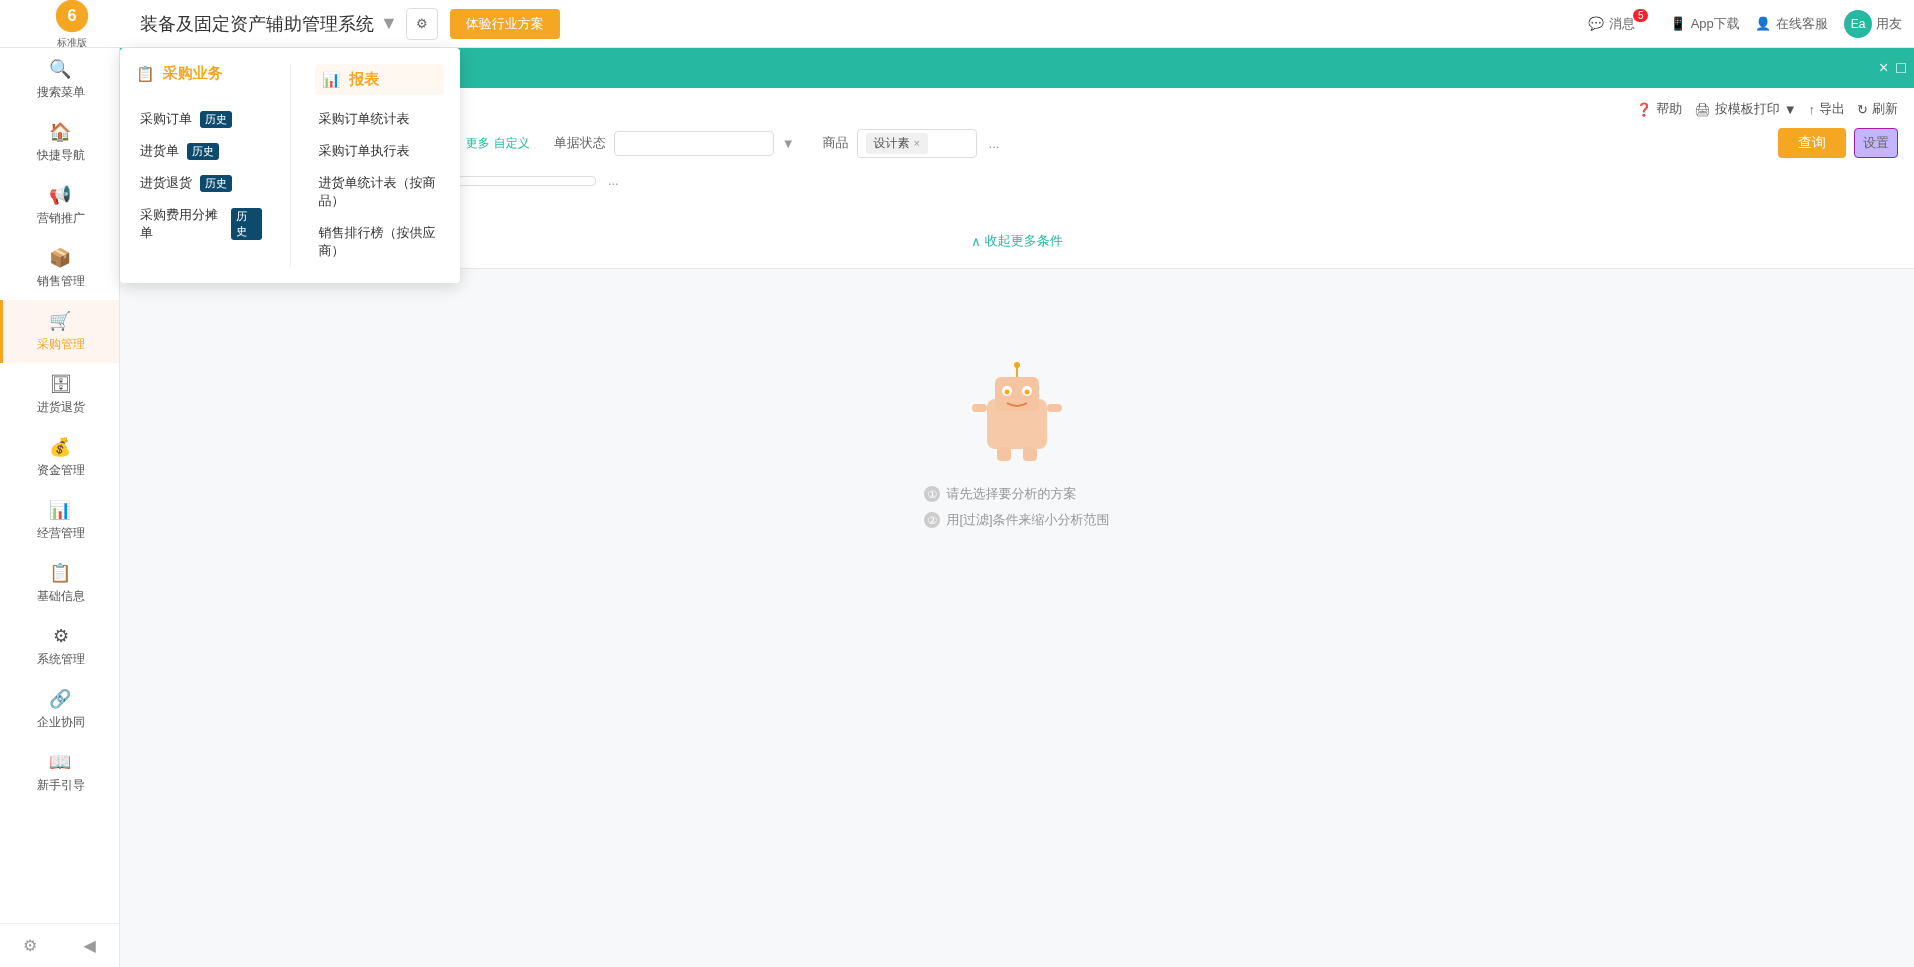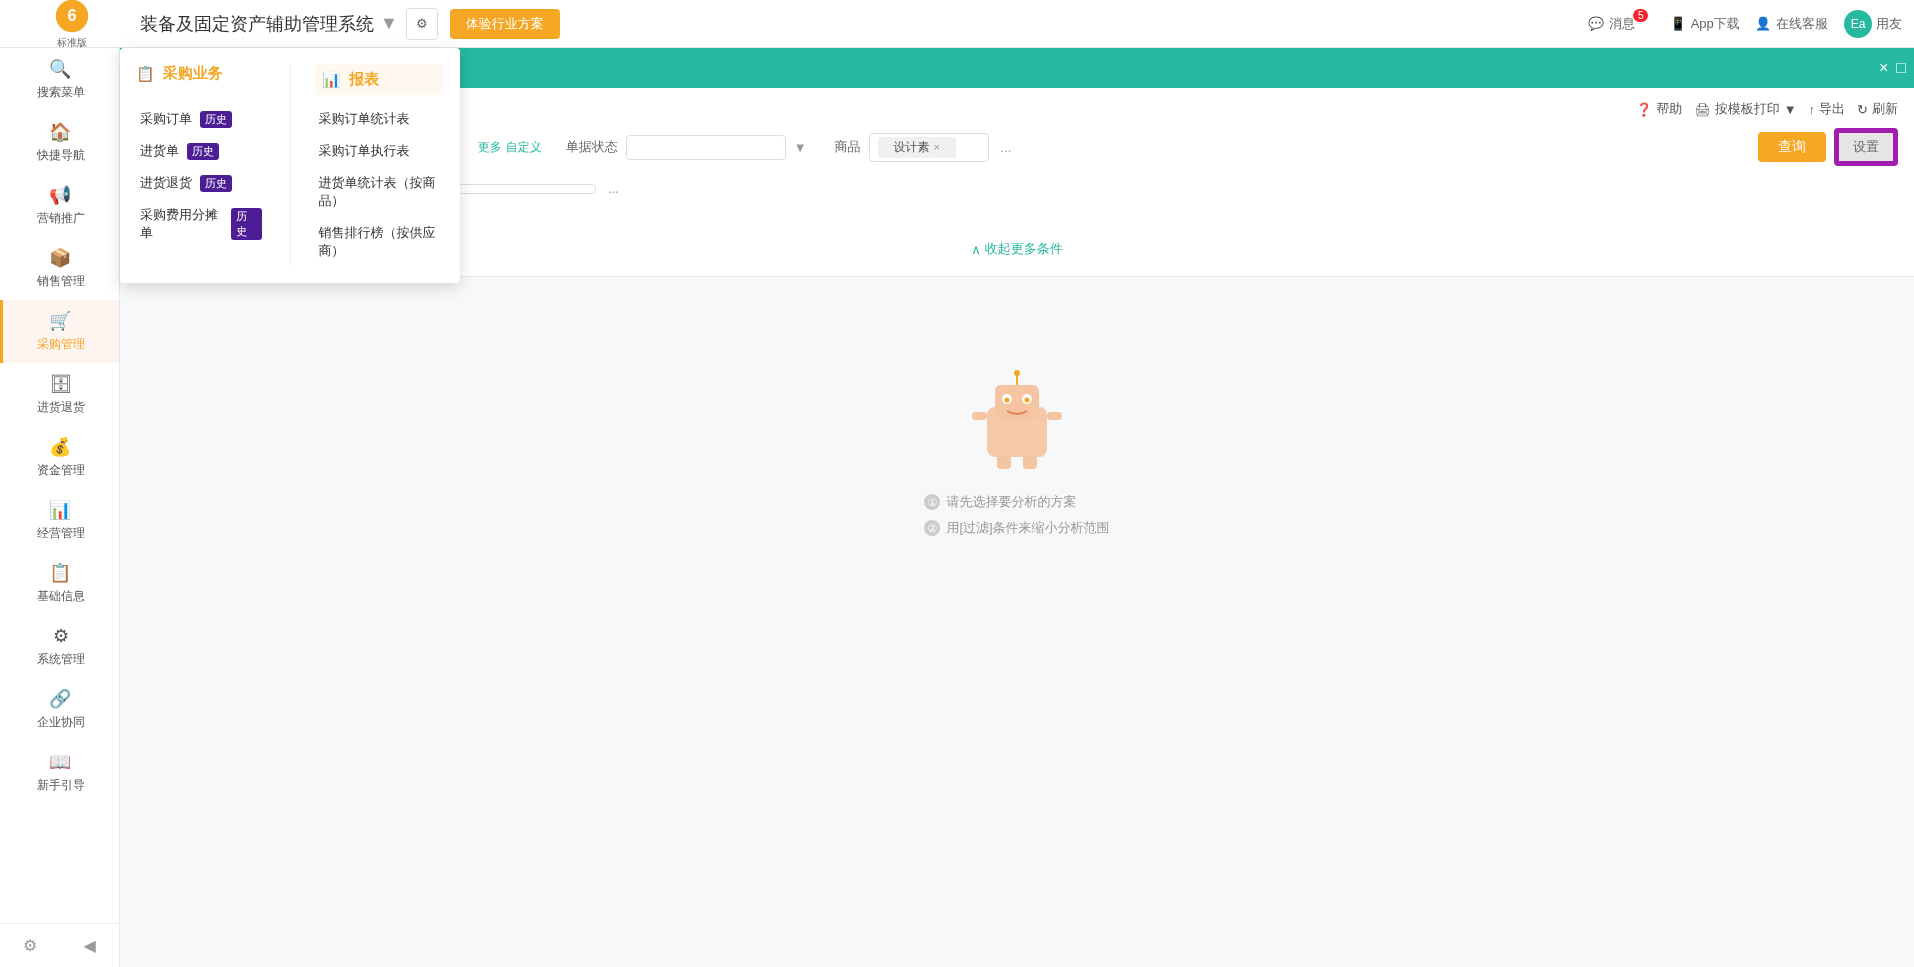--- a/index.html
+++ b/index.html
@@ -254,44 +254,44 @@
     .filter-date-range {
       display: flex;
       align-items: center;
       gap: 4px;
     }
     .tag-item {
       display: inline-flex;
       align-items: center;
       background: #f0f0f0;
       border-radius: 3px;
-      padding: 2px 16px;
+      padding: 2px 8px;
       font-size: 12px;
       color: #555;
       gap: 4px;
     }
     .tag-close {
       cursor: pointer;
       color: #999;
       font-size: 11px;
     }
     .query-btn {
       background: #f5a623;
       color: #fff;
       border: none;
       padding: 6px 20px;
       border-radius: 4px;
       cursor: pointer;
       font-size: 14px;
     }
     .setting-btn {
-      background: #e5e5e5;
+      background: #c4b5fd;
       color: #666;
-      border: 5px solid #a21caf;
-      padding: 5px 14px;
+      border: 1px solid #a21caf;
+      padding: 5px 8px;
       border-radius: 4px;
       cursor: pointer;
       font-size: 13px;
     }
     .collapse-btn {
       display: flex;
       align-items: center;
       justify-content: center;
       gap: 4px;
       color: #26b8a0;
@@ -371,21 +371,21 @@
     .dropdown-item {
       display: flex;
       align-items: center;
       padding: 7px 4px;
       cursor: pointer;
       color: #333;
       font-size: 13px;
       gap: 8px;
     }
     .history-badge {
-      background: #4c1d95;
+      background: #0c4a6e;
       color: #fff;
       font-size: 11px;
       padding: 1px 5px;
       border-radius: 3px;
     }
     .dropdown-divider {
       width: 1px;
       background: #eee;
       margin: 0 4px;
     }
@@ -529,21 +529,21 @@
 
       <div style="display:flex; flex-wrap:wrap; gap:10px 24px; align-items:center; margin-bottom:10px;">
 
         <div class="filter-row">
           <span class="filter-label">日期</span>
           <div class="filter-date-range">
             <input class="filter-input" type="text" value="2024-01-01" style="width: 110px;">
             <span>至</span>
             <input class="filter-input" type="text" value="2024-12-31" style="width: 110px;">
             <span style="color:#26b8a0;cursor:pointer;font-size:12px;margin-left:4px;">7天</span>
-            <span style="color:#26b8a0;cursor:pointer;font-size:12px;margin-left:16px;">更多</span>
+            <span style="color:#26b8a0;cursor:pointer;font-size:12px;margin-left:4px;">更多</span>
             <span style="color:#26b8a0;cursor:pointer;font-size:12px;margin-left:0;">自定义</span>
           </div>
         </div>
 
         <div class="filter-row">
           <span class="filter-label">单据状态</span>
           <div style="display:flex;align-items:center;gap:4px;">
             <select class="filter-select" style="width:160px;">
               <option></option>
             </select>

